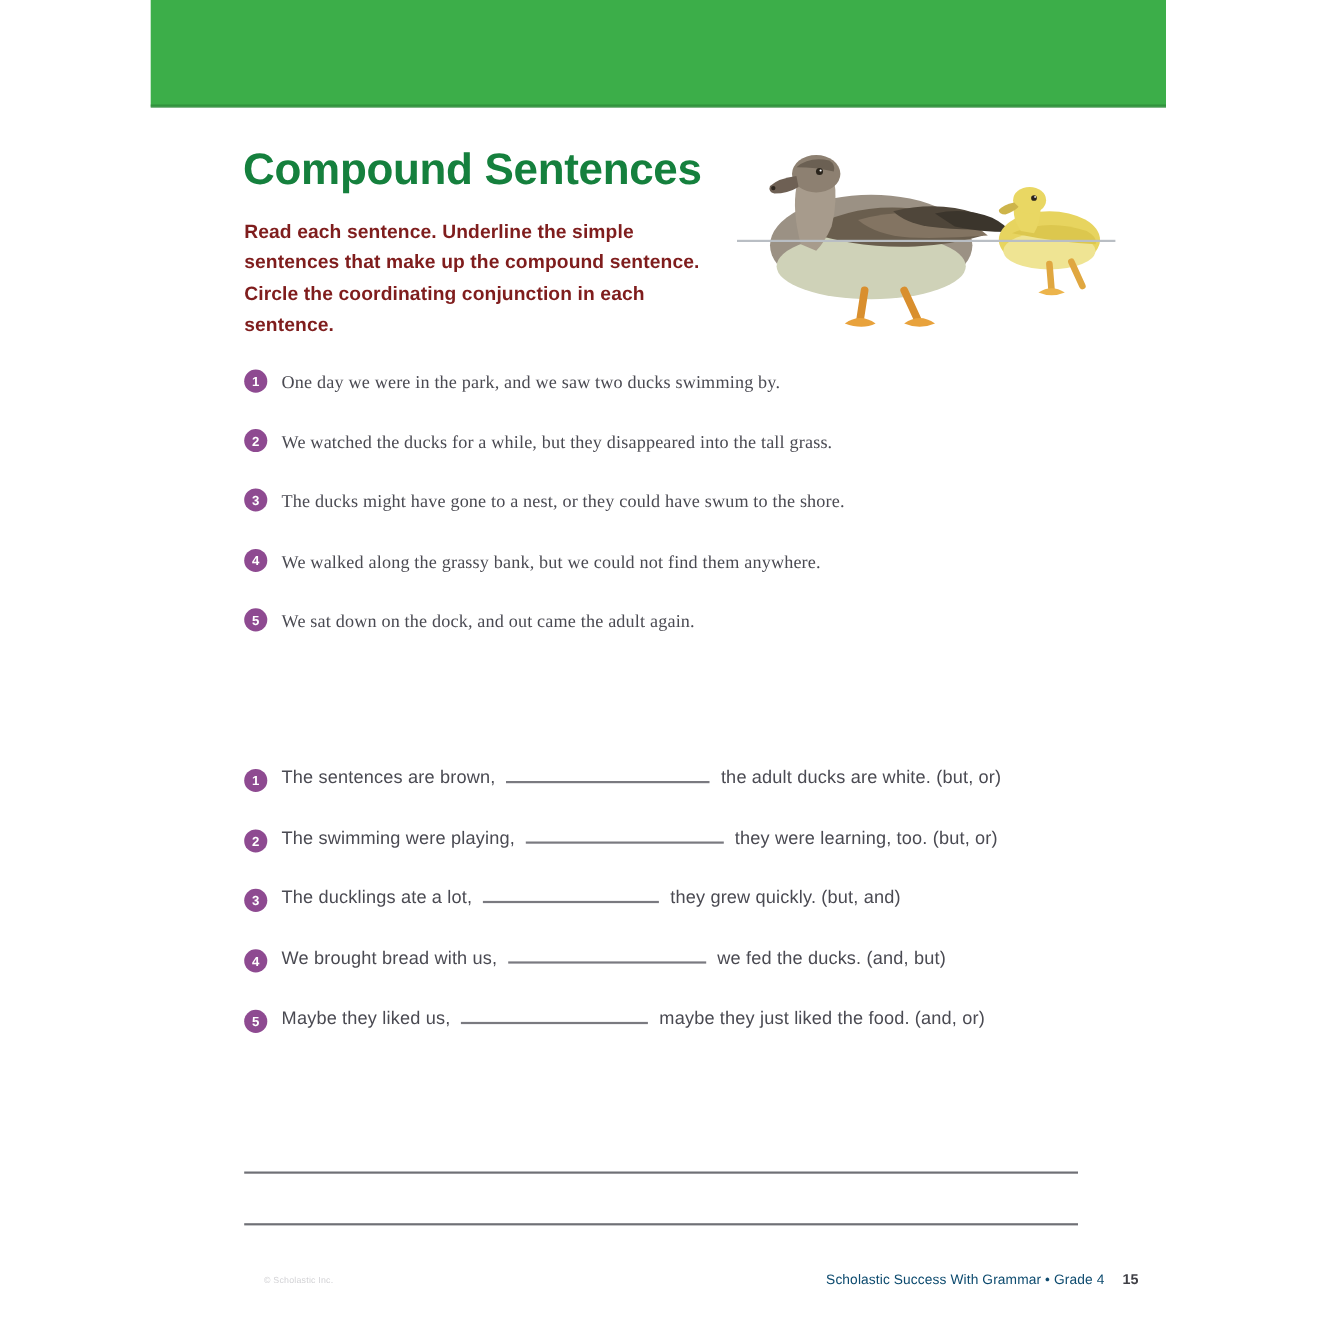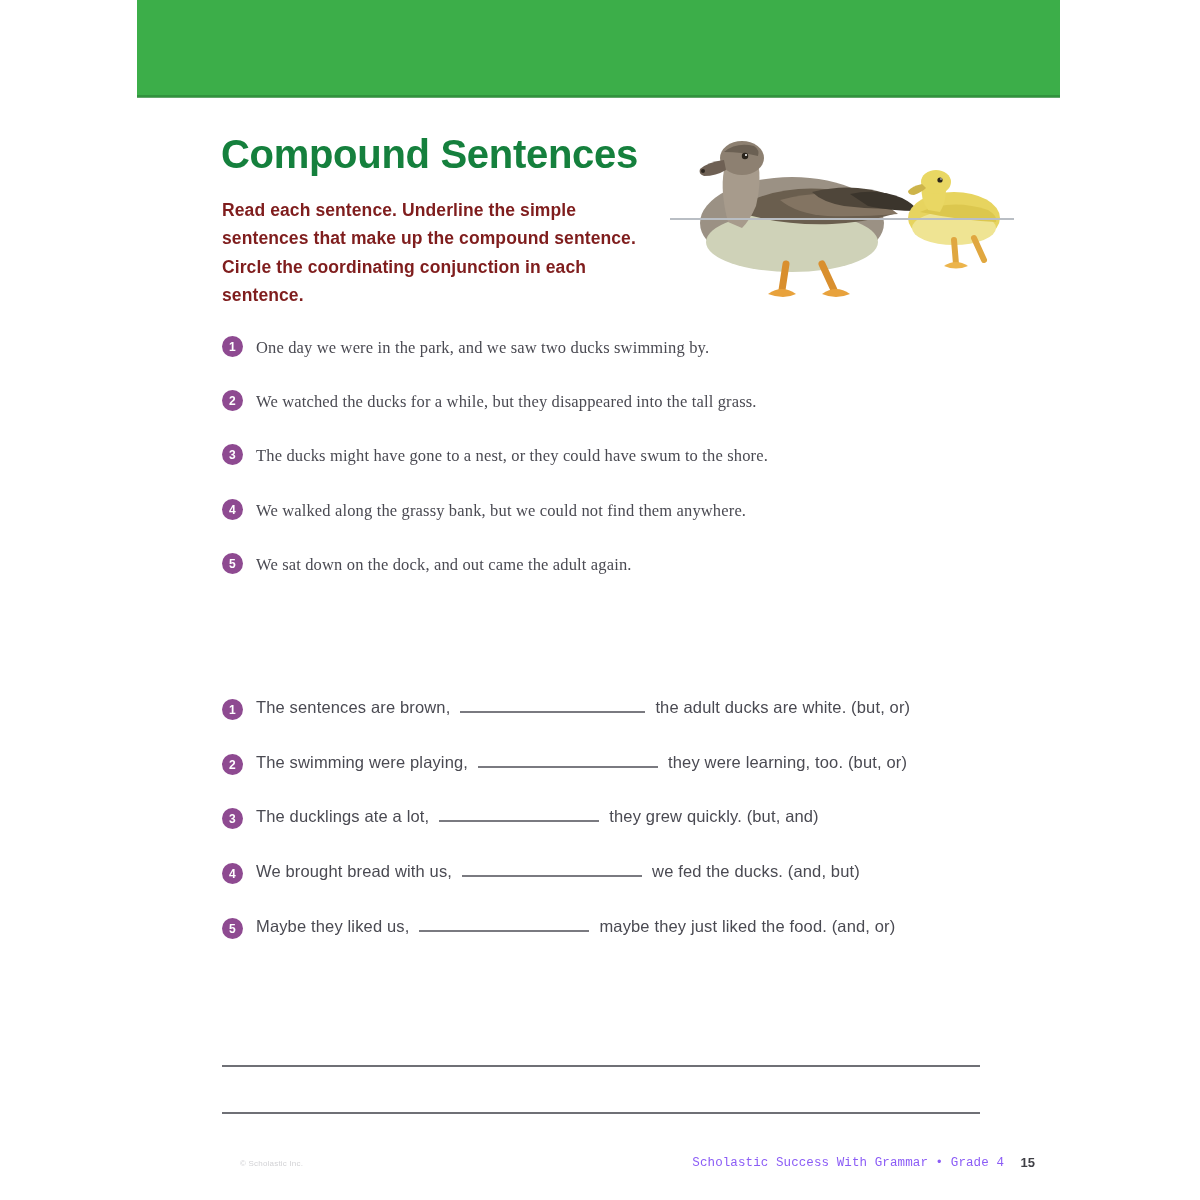--- a/index.html
+++ b/index.html
@@ -184,23 +184,22 @@
     top: 1159px;
     font-size: 8px;
     color: #d2d2d5;
     letter-spacing: .2px;
   }
   .footer-right {
     position: absolute;
     right: 196px;
     top: 1156px;
     font-size: 12.5px;
-    color: #8b5cf6;
+    color: #0c4a6e;
     letter-spacing: .1px;
-    font-family: Liberation Mono, monospace;
   }
   .page-number {
     position: absolute;
     right: 165px;
     top: 1155px;
     font-size: 13px;
     font-weight: bold;
     color: #3f3f45;
   }
 </style>

